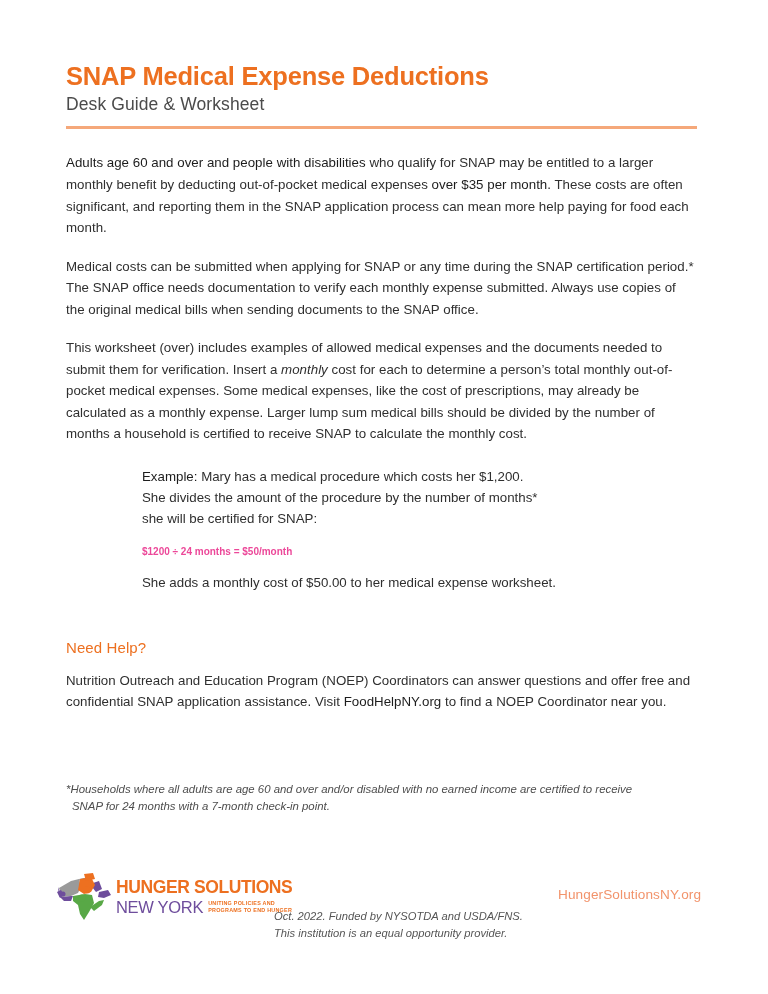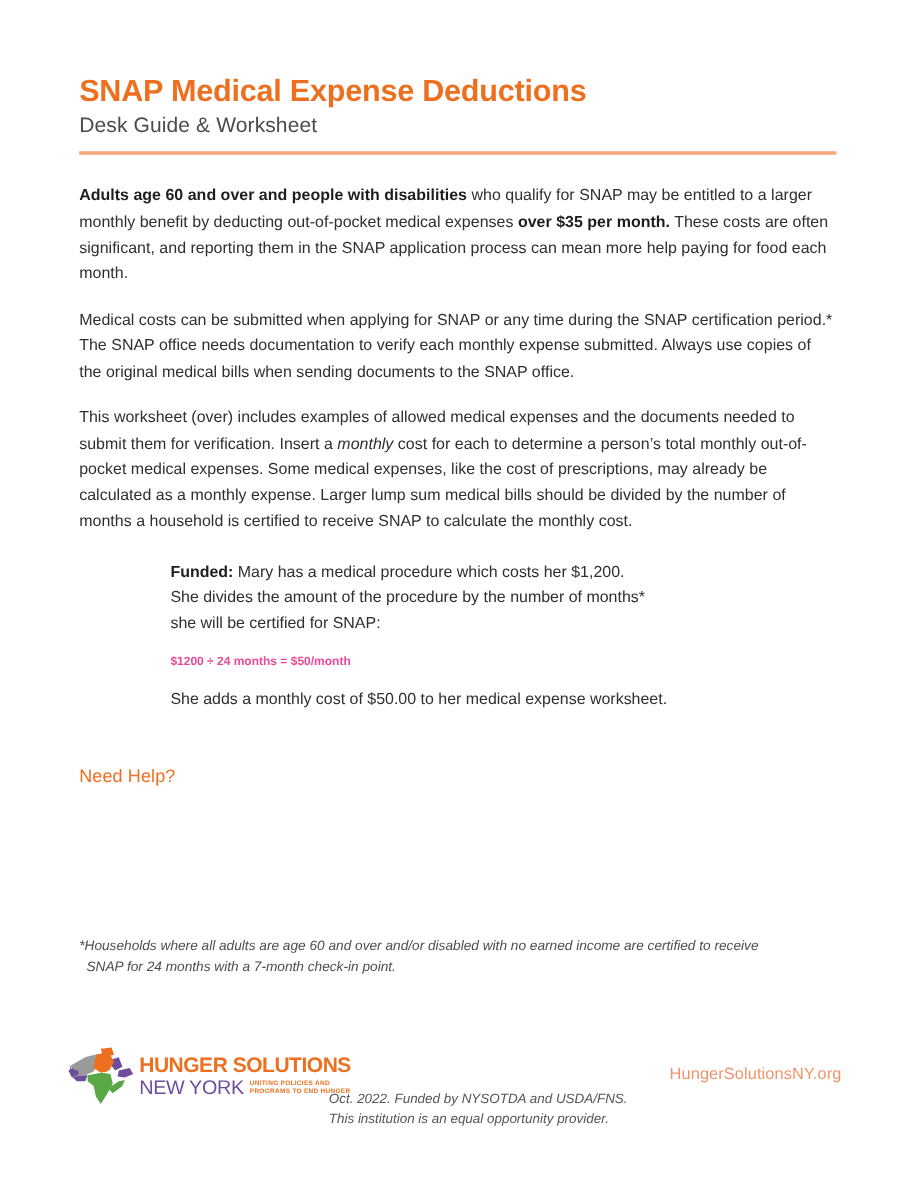--- a/index.html
+++ b/index.html
@@ -60,21 +60,21 @@
     margin-top: 23px;
   }
   p.para {
     font-size: 13.3px;
     line-height: 1.62;
     color: #2f2f2f;
     margin: 0 0 17px 0;
     letter-spacing: 0.02px;
   }
   p.para:last-child { margin-bottom: 0; }
-  .b { font-weight: bold; color: #1d1d1d; }
+  .b { font-weight: normal; color: #1d1d1d; }
   .i { font-style: italic; }
 
   
   .example-block {
     margin-top: 21px;
     margin-left: 76px;
     width: 556px;
   }
   .example-line {
     font-size: 13.3px;
@@ -203,29 +203,30 @@
 
       <p class="para"><span class="b">Adults age 60 and over and people with disabilities</span><span> who qualify for SNAP may be entitled to a larger monthly benefit by deducting out-of-pocket medical expenses </span><span class="b">over $35 per month.</span><span> These costs are often significant, and reporting them in the SNAP application process can mean more help paying for food each month.</span></p>
 
       <p class="para">Medical costs can be submitted when applying for SNAP or any time during the SNAP certification period.* The SNAP office needs documentation to verify each monthly expense submitted. Always use copies of the original medical bills when sending documents to the SNAP office.</p>
 
       <p class="para"><span>This worksheet (over) includes examples of allowed medical expenses and the documents needed to submit them for verification. Insert a </span><span class="i">monthly</span><span> cost for each to determine a person’s total monthly out-of-pocket medical expenses. Some medical expenses, like the cost of prescriptions, may already be calculated as a monthly expense. Larger lump sum medical bills should be divided by the number of months a household is certified to receive SNAP to calculate the monthly cost.</span></p>
 
     </div>
 
     <div class="example-block">
-      <p class="example-line"><span class="b">Funded:</span><span> Mary has a medical procedure which costs her $1,200.</span></p>
+      <p class="example-line"><span class="b">Example:</span><span> Mary has a medical procedure which costs her $1,200.</span></p>
       <p class="example-line">She divides the amount of the procedure by the number of months*</p>
       <p class="example-line">she will be certified for SNAP:</p>
       <p class="example-formula">$1200 ÷ 24 months = $50/month</p>
       <p class="example-line">She adds a monthly cost of $50.00 to her medical expense worksheet.</p>
     </div>
 
     <div class="need-help">
       <h2 class="section-heading">Need Help?</h2>
+      <p class="para"><span>Nutrition Outreach and Education Program (NOEP) Coordinators can answer questions and offer free and confidential SNAP application assistance. Visit </span><span class="b">FoodHelpNY.org</span><span> to find a NOEP Coordinator near you.</span></p>
     </div>
 
   </div>
 
   <div class="footnote">
     <span>*Households where all adults are age 60 and over and/or disabled with no earned income are certified to receive</span>
     <span class="l2">SNAP for 24 months with a 7-month check-in point.</span>
   </div>
 
   <div class="footer">

